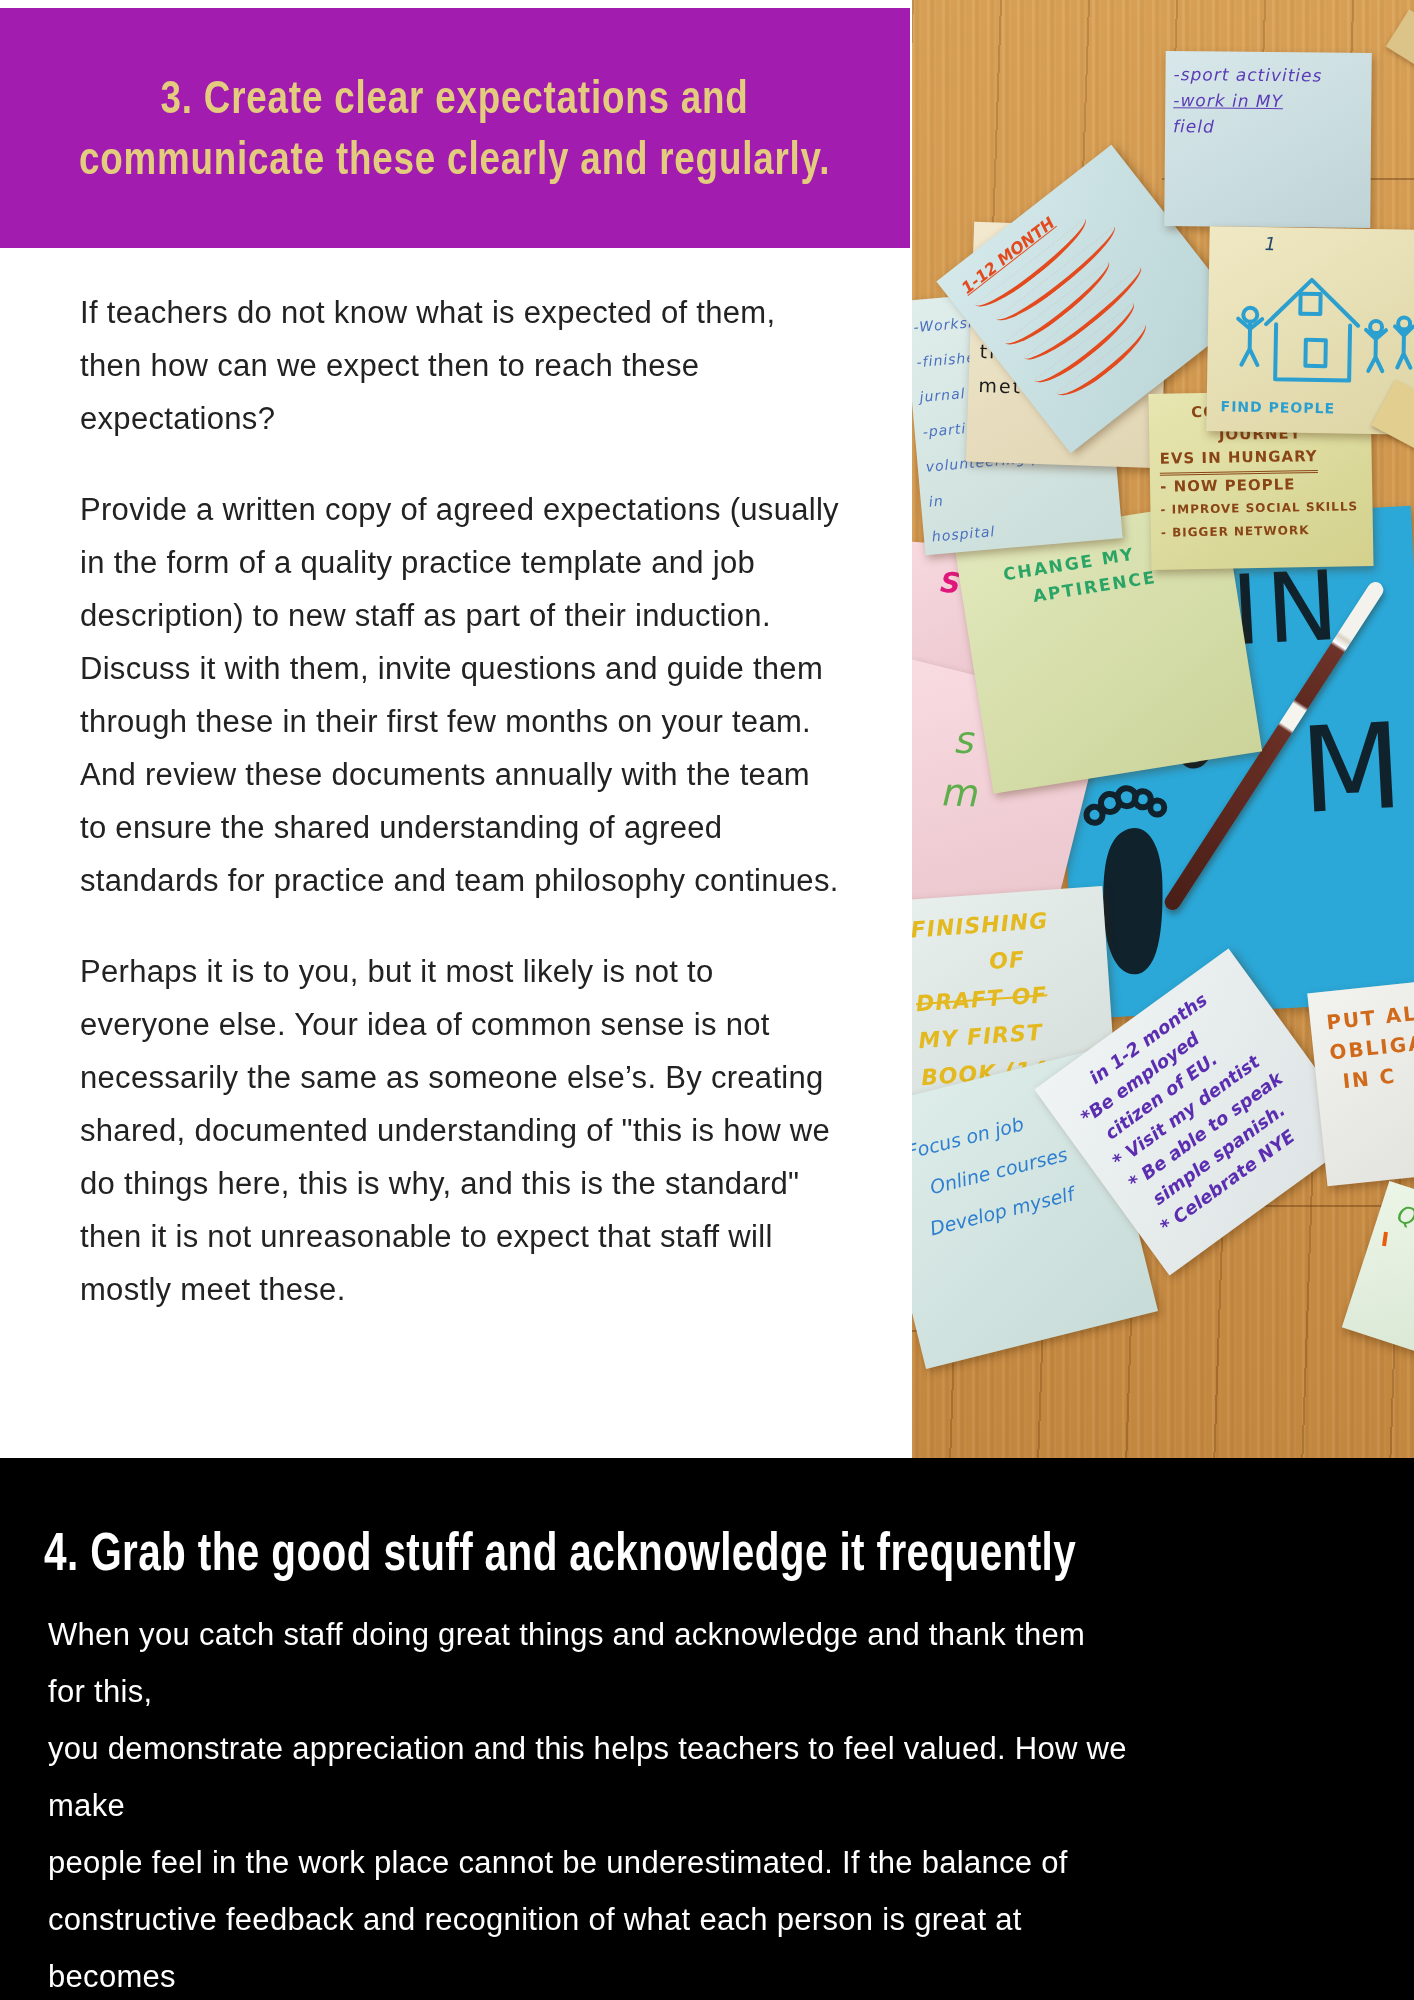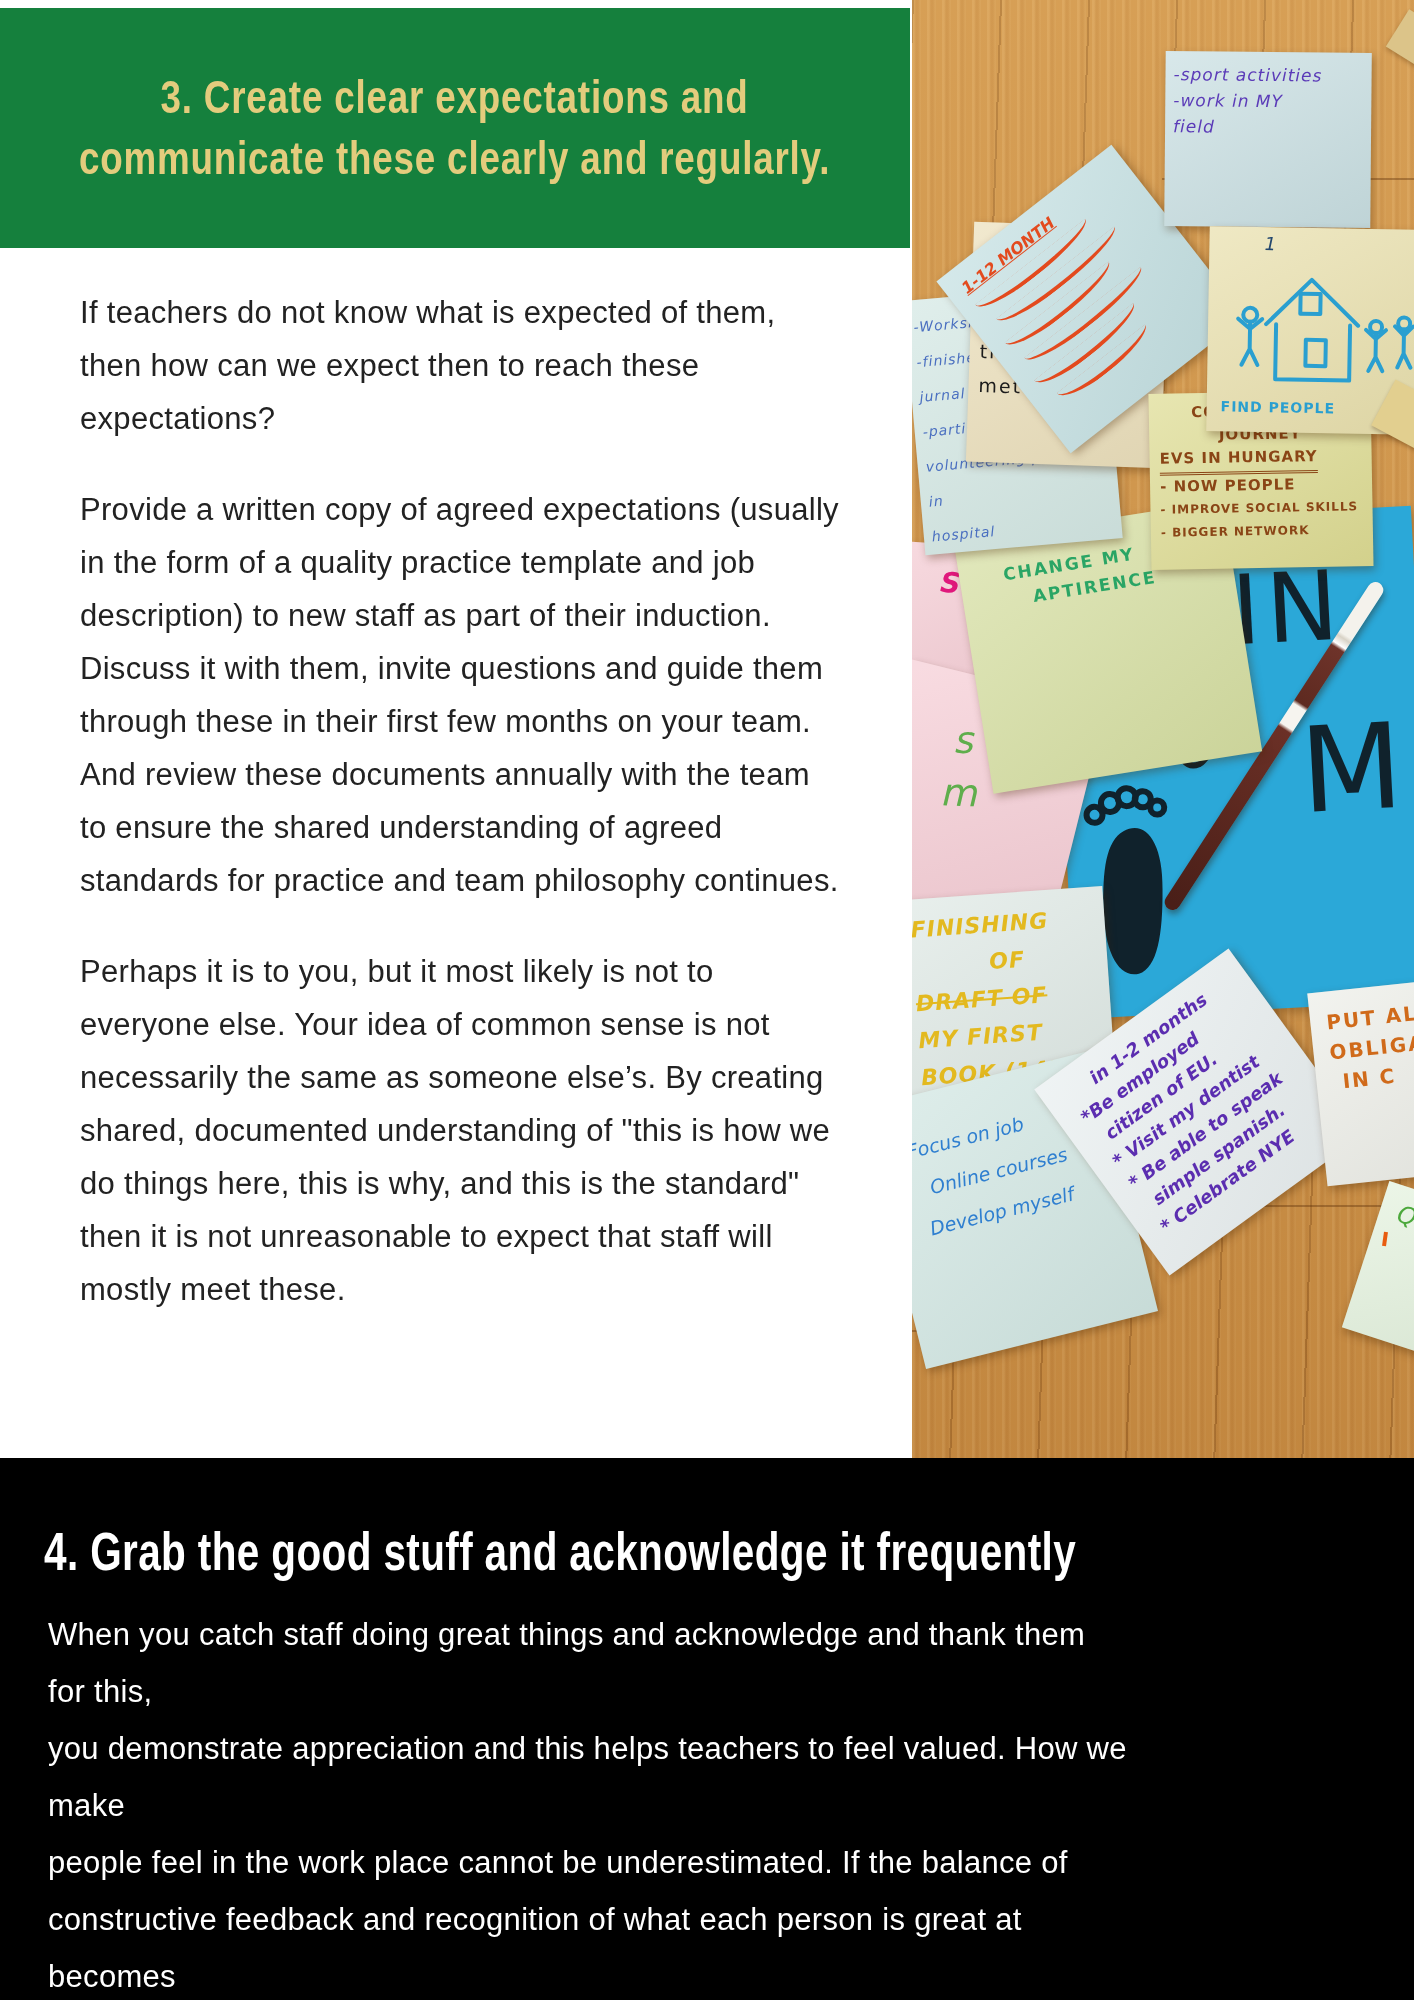--- a/index.html
+++ b/index.html
@@ -1,20 +1,20 @@
 <!DOCTYPE html>
 <html><head>
 <meta charset="utf-8">
 <style>
   html,body{margin:0;padding:0;}
   body{width:1414px;height:2000px;position:relative;background:#ffffff;overflow:hidden;
        font-family:"Liberation Sans",sans-serif;}
 
   
-  .header-box{position:absolute;left:0;top:8px;width:910px;height:240px;background:#15803d;
+  .header-box{position:absolute;left:0;top:8px;width:910px;height:240px;background:#a21caf;
               display:flex;flex-direction:column;align-items:center;justify-content:center;gap:8px;}
   .header-line{font-weight:700;font-size:46px;color:#E3CC7D;letter-spacing:1px;white-space:nowrap;
                transform:scaleX(0.8);transform-origin:center;line-height:1.15;}
 
   
   .article{position:absolute;left:40px;top:248px;width:852px;padding-top:38px;margin-left:40px;}
   .body-text{font-size:31px;line-height:53px;color:#222222;margin:0 0 38px 0;letter-spacing:0.3px;}
   .pre{white-space:pre-line;}
   .italic-note{font-style:italic;color:#6D6247;}
 
@@ -29,21 +29,21 @@
   .seam{position:absolute;height:2px;background:rgba(90,45,8,0.38);}
 
   .note{position:absolute;box-shadow:2px 4px 8px rgba(70,35,0,0.35);
         background-image:linear-gradient(150deg, rgba(255,255,255,0.28), rgba(0,0,0,0.05));
         font-family:"DejaVu Sans",sans-serif;}
   .ink{font-style:italic;letter-spacing:1px;}
 
   .note-sport{left:253px;top:52px;width:190px;height:155px;background-color:#C9DFE2;transform:rotate(0.5deg);
               padding:10px 8px;font-size:17px;color:#5B3BB8;}
   .note-sport .ln{line-height:26px;}
-  .u{}
+  .u{text-decoration:underline;}
 
   .note-keep{left:58px;top:225px;width:175px;height:220px;background-color:#ECE0BC;transform:rotate(2deg);
              padding:10px 10px;font-size:19px;color:#1c1c1c;}
   .note-keep .ln{line-height:34px;letter-spacing:2px;}
   .note-keep .ln:first-child{text-align:right;padding-right:18px;}
 
   .note-scribble{left:68px;top:190px;width:190px;height:190px;background-color:#C4E0E2;transform:rotate(-38deg);
                  padding:14px 16px;color:#E34A1E;}
   .note-scribble .head{font-size:16px;font-weight:700;text-decoration:underline;font-style:italic;}
   .squig{height:11px;border-bottom:4px solid #E34A1E;border-radius:0 0 55% 45%/0 0 100% 100%;margin-top:9px;}

